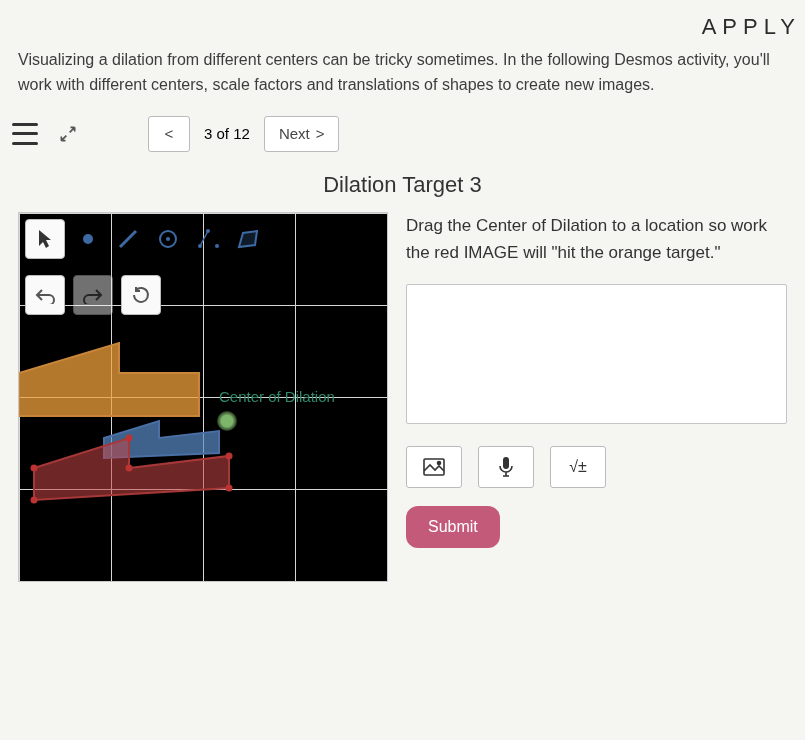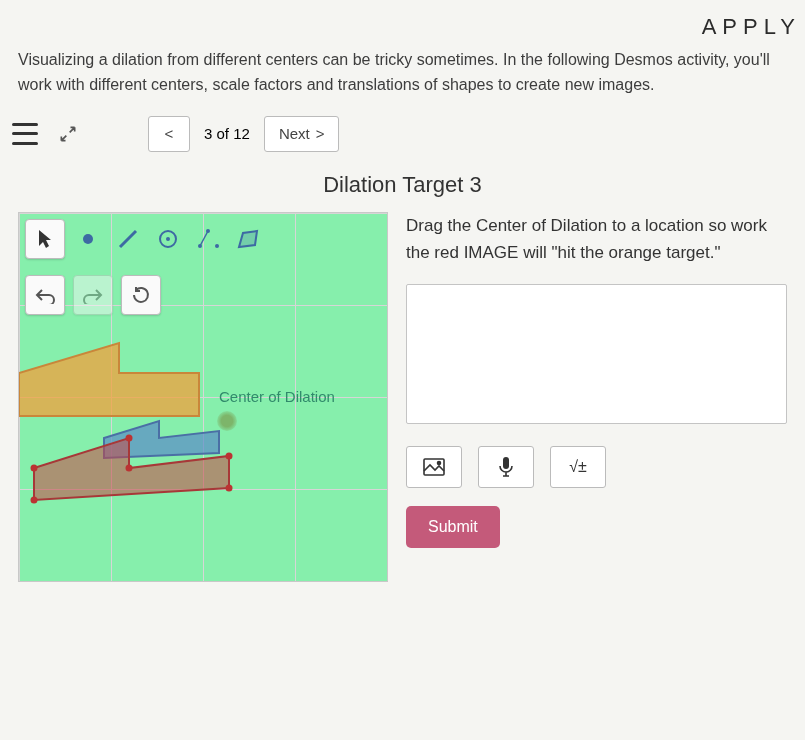--- a/index.html
+++ b/index.html
@@ -29,42 +29,42 @@
     border:1px solid #bbb; background:#fff; height:36px; display:flex; align-items:center; justify-content:center;
     border-radius:3px; cursor:pointer; color:#444; font-size:15px;
   }
   .nav-btn { width:42px; }
   .next-btn { padding: 0 14px; gap:6px; }
   .pagecount { font-size:15px; color:#000000; }
   .activity-title { text-align:center; font-size:22px; color:#333; margin: 10px 0 14px; font-weight:400;}
   .main { display:flex; padding: 0 18px; gap: 18px; }
   
   .canvas-wrap {
-    width: 370px; height: 370px; border:1px solid #c8c8c8; background:#86efac; position:relative; overflow:hidden;
+    width: 370px; height: 370px; border:1px solid #c8c8c8; background:#000000; position:relative; overflow:hidden;
   }
   .grid-line { position:absolute; background:#d6d6d6; }
   .grid-v { width:1px; height:100%; top:0; }
   .grid-h { height:1px; width:100%; left:0; }
   
   .tool-row { position:absolute; top:4px; left:6px; display:flex; gap:6px; align-items:center; height:44px; z-index:5;}
   .tool { width:40px; height:40px; border:1px solid #bbb; border-radius:4px; background:#fafafa; display:flex; align-items:center; justify-content:center; cursor:pointer; box-shadow:0 1px 2px rgba(0,0,0,.15);}
   .tool-free { width:34px; height:34px; display:flex; align-items:center; justify-content:center; cursor:pointer; color:#4b6aa0;}
   .undo-row { position:absolute; top:62px; left:6px; display:flex; gap:8px; z-index:5;}
   .undo-row .tool { width:40px; height:40px; }
   .shape { position:absolute; }
   .dot { width:7px; height:7px; background:#b33; border-radius:50%; position:absolute; transform:translate(-50%,-50%);}
   .center-point { width:20px; height:20px; background: radial-gradient(circle,#7db56a 40%, rgba(125,181,106,.3) 70%); border-radius:50%; position:absolute; transform:translate(-50%,-50%); cursor:move;}
   .center-label { position:absolute; font-size:15px; color:#318a6b; font-weight:500; white-space:nowrap; z-index:3;}
   
   .right { flex:1; }
   .instr { font-size:17px; line-height:1.6; color:#333; margin-bottom:18px; }
   .answer-box { width:100%; height:140px; border:1px solid #c4c4c4; background:#fff; border-radius:2px; resize:none; padding:8px; font-family:inherit; font-size:15px;}
   .input-tools { display:flex; gap:16px; margin-top:18px; }
   .sq-btn { width:56px; height:42px; border:1px solid #bbb; background:#fff; border-radius:3px; display:flex; align-items:center; justify-content:center; cursor:pointer; color:#333;}
-  .submit-btn { margin-top:18px; background:#c45a7a; color:#fff; border:none; padding:12px 22px; font-size:16px; border-radius:5px; cursor:pointer; }
+  .submit-btn { margin-top:18px; background:#c45a7a; color:#fff; border:none; padding:12px 22px; font-size:16px; border-radius:12px; cursor:pointer; }
 </style>
 </head>
 <body>
 
 <div class="page-header">
   <h1>APPLY</h1>
 </div>
 
 <p class="intro">Visualizing a dilation from different centers can be tricky sometimes. In the following Desmos activity, you'll work with different centers, scale factors and translations of shapes to create new images.</p>
 

